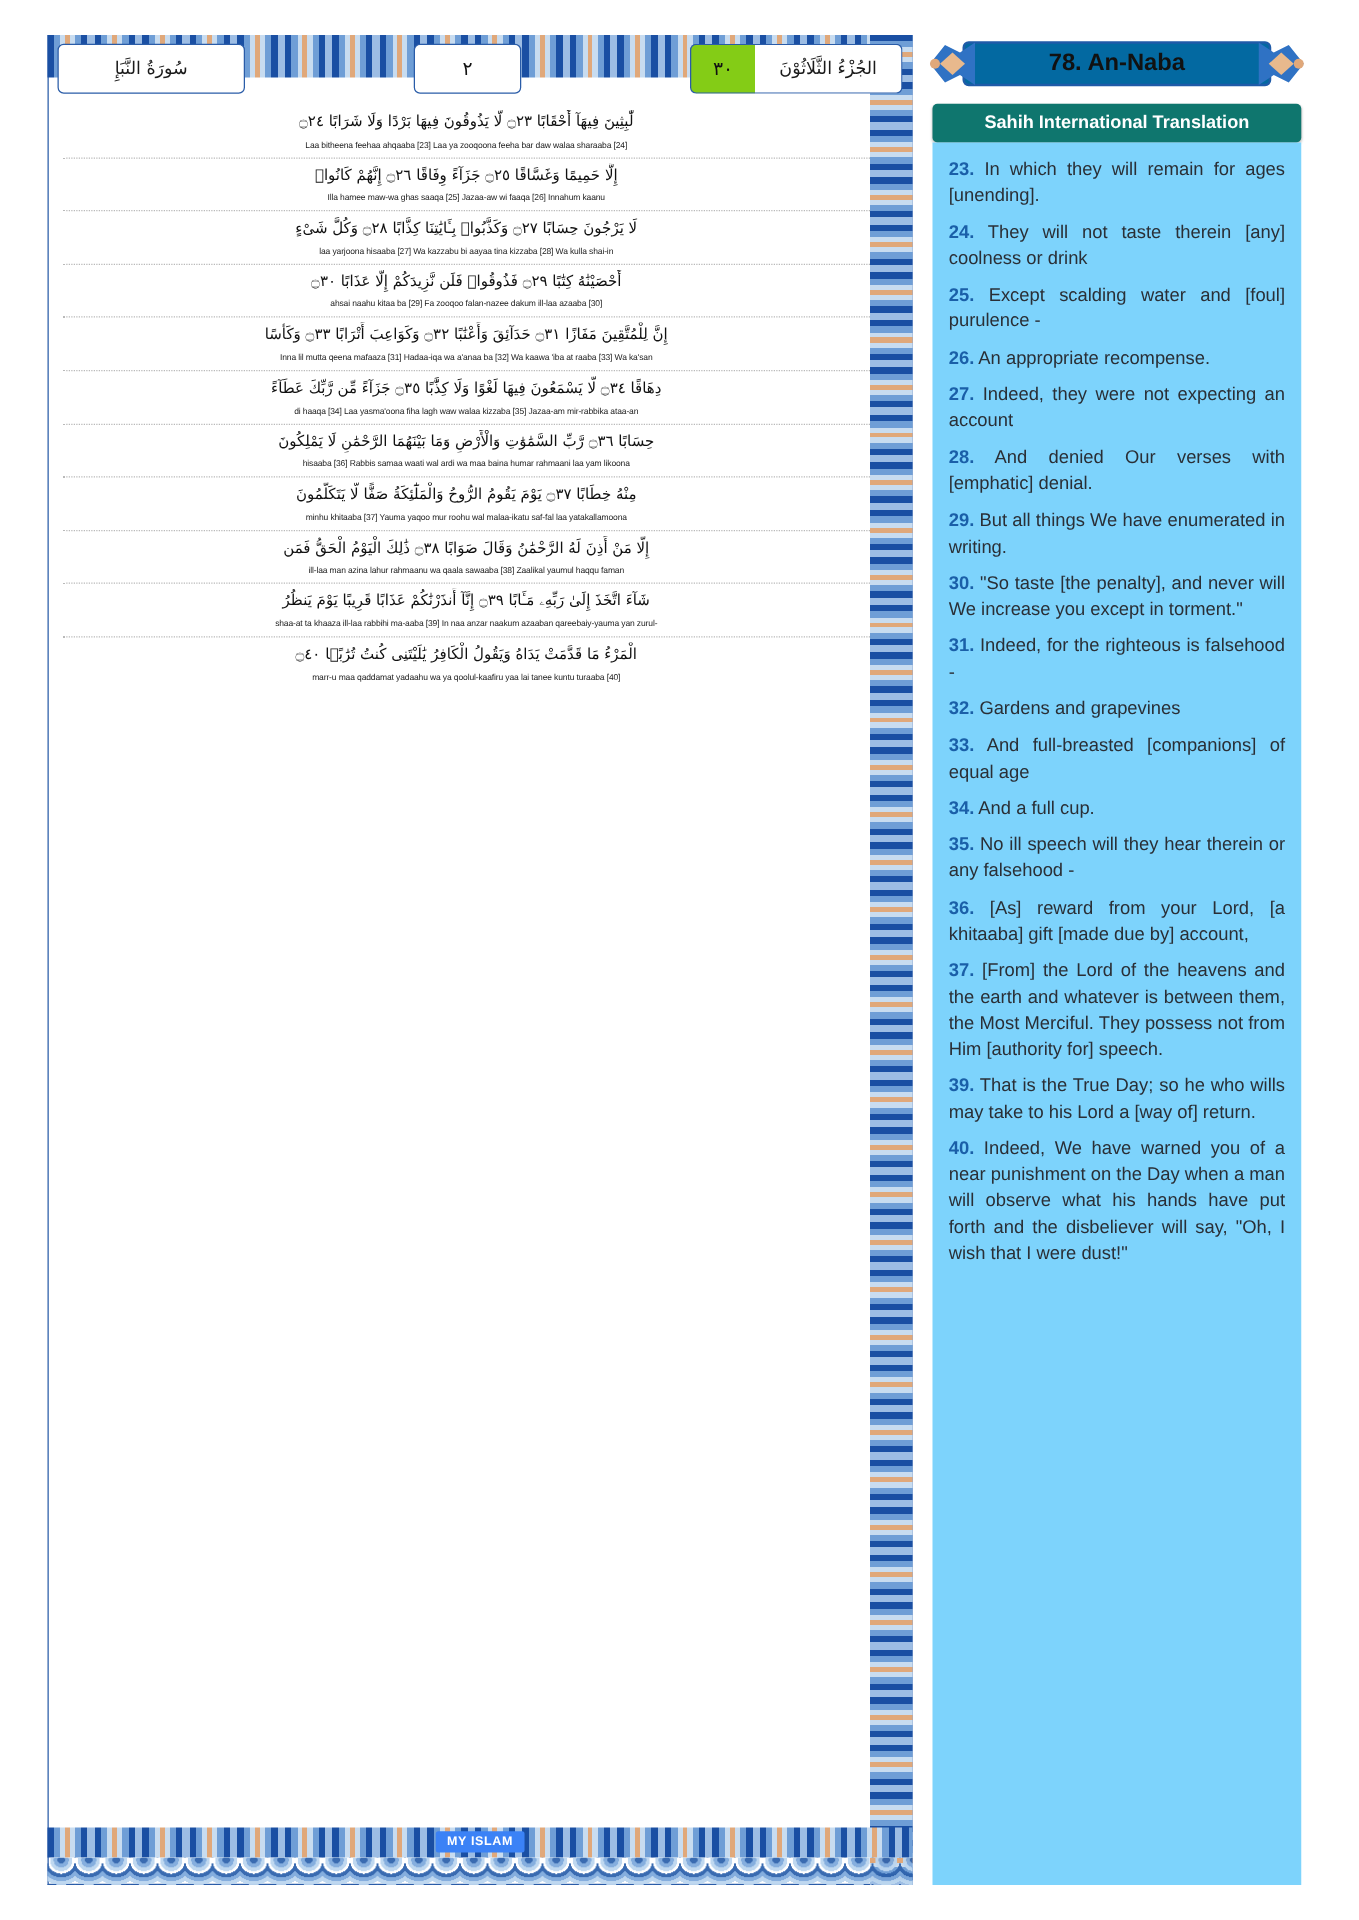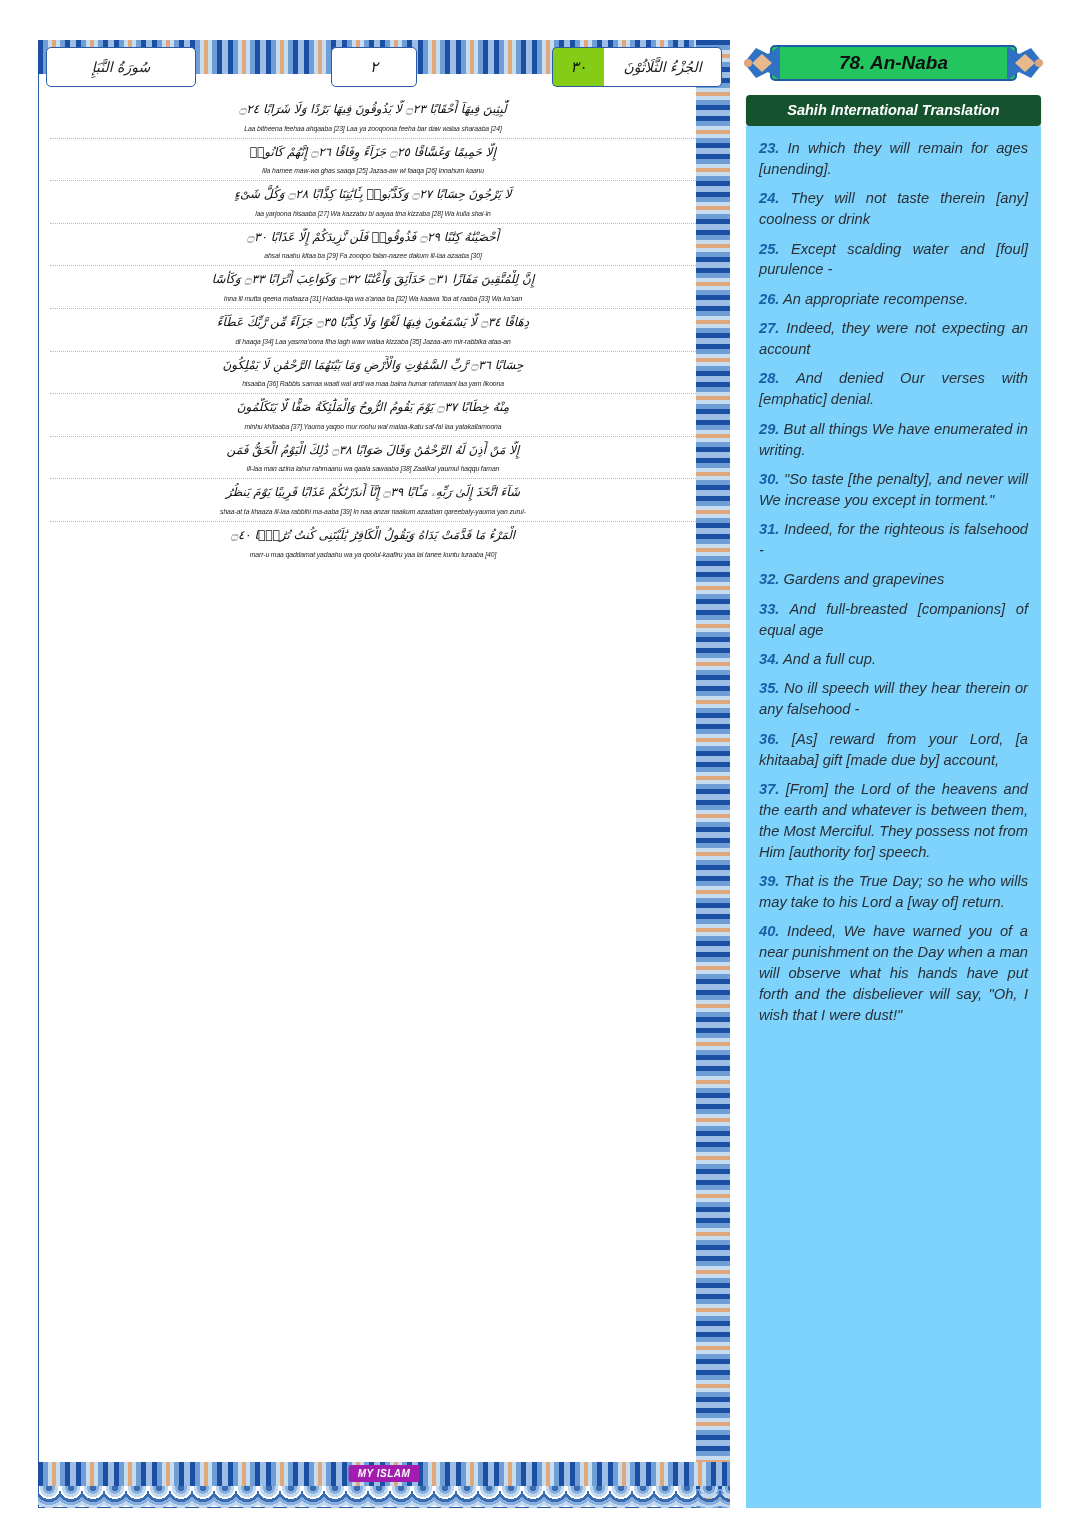--- a/index.html
+++ b/index.html
@@ -6,24 +6,23 @@
   body{
     width:1087px;height:1536px;
     background:#ffffff;
     font-family:"Liberation Sans", sans-serif;
     overflow:hidden;
   }
   .page{
     position:relative;
     width:1087px;height:1536px;
     box-sizing:border-box;
-    padding:40px 34px 28px 38px;
+    padding:28px 34px 28px 38px;
     display:flex;
     gap:16px;
-    font-style:italic;
   }
 
   
   .ornament-strip{
     background-image:
       repeating-linear-gradient(90deg,
         #1a4fa3 0px, #1a4fa3 5px,
         #6f9ed6 5px, #6f9ed6 10px,
         #c8dcf0 10px, #c8dcf0 14px,
         #e0a87a 14px, #e0a87a 18px,
@@ -132,21 +131,21 @@
     font-family:"Liberation Sans", sans-serif;
     letter-spacing:-0.1px;
     margin-top:6px;
     white-space:nowrap;
   }
 
   
   .footer-logo{
     position:absolute;
     bottom:26px;left:50%;transform:translateX(-50%);
-    background:#a21caf;
+    background:#3b82f6;
     color:#fff;
     font-size:10px;font-weight:bold;
     letter-spacing:.5px;
     padding:3px 9px;
     border-radius:2px;
     z-index:5;
   }
 
   
   .trans-panel{
@@ -158,36 +157,36 @@
     position:relative;
     height:46px;
     display:flex;align-items:center;
     margin-bottom:9px;
   }
   .surah-title-box{
     flex:1 1 auto;
     height:36px;
     border:2px solid #1f5ba8;
     border-radius:5px;
-    background:#22c55e;
+    background:#0369a1;
     display:flex;align-items:center;justify-content:center;
     margin:0 24px;
     box-sizing:border-box;
   }
   .surah-title-box span{
     font-size:19px;font-weight:bold;color:#111;
   }
   .endcap{
     position:absolute;top:2px;width:40px;height:42px;
   }
   .endcap.left{left:-4px;}
   .endcap.right{right:-4px;}
 
   .trans-badge{
-    background:#14532d;
+    background:#0f766e;
     color:#fff;
     text-align:center;
     font-size:14.5px;
     font-weight:bold;
     padding:7px 0 8px 0;
     border-radius:4px;
     box-shadow:0 1px 2px rgba(0,0,0,.25);
   }
   .trans-body{
     margin-top:0;

